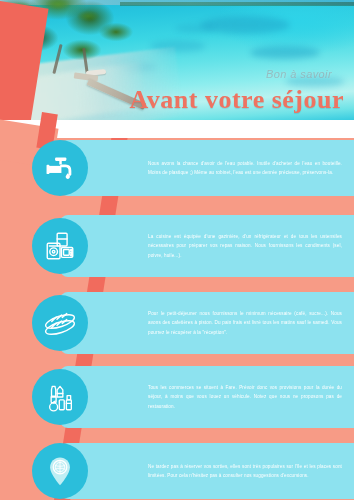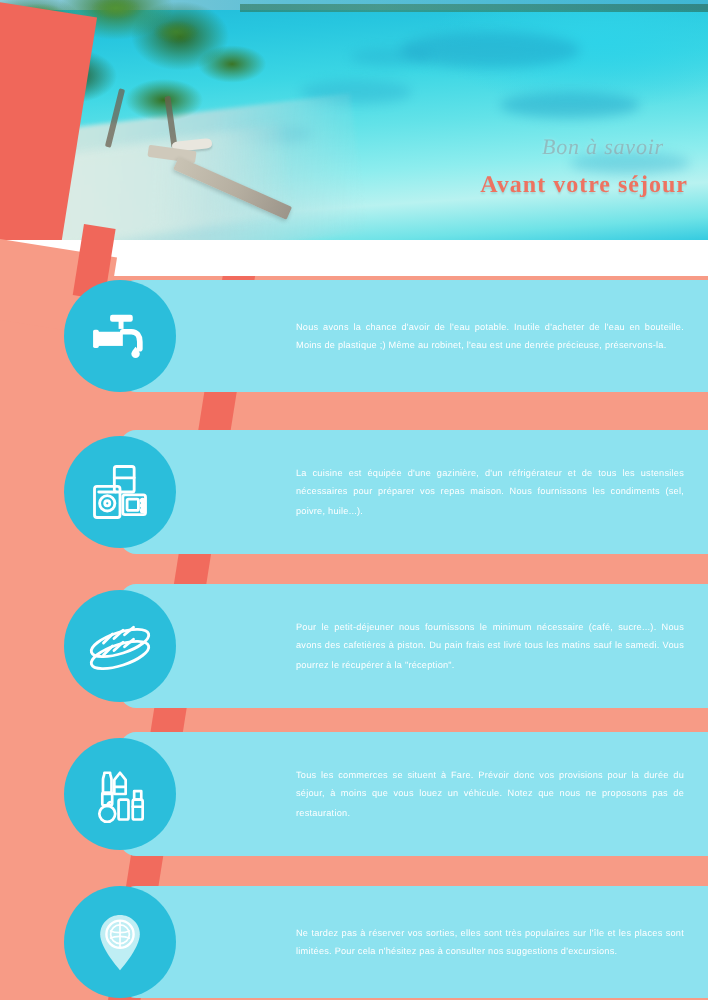--- a/index.html
+++ b/index.html
@@ -105,30 +105,30 @@
 
   
   .hero-wedge{
     position:absolute;left:-70px;top:-10px;width:120px;height:180px;
     background:#F0675A;transform:rotate(9deg);transform-origin:top left;
   }
 
   
   .hero-script{
     position:absolute;right:22px;top:68px;
-    font-family:Liberation Serif, serif;
+    font-family:Liberation Sans, sans-serif;
     font-style:italic;font-size:11px;letter-spacing:.4px;
     color:rgba(150,150,155,.55);
     text-shadow:0 0 2px rgba(255,255,255,.25);
     white-space:nowrap;
   }
   .hero-title{
     position:absolute;right:10px;top:85px;
     font-family:"Liberation Serif", serif;
-    font-weight:bold;font-size:12px;letter-spacing:.5px;
+    font-weight:bold;font-size:26px;letter-spacing:.5px;
     color:#EE7361;white-space:nowrap;
     text-shadow:0 1px 1px rgba(0,0,0,.10);
   }
 
   
   .white-band{
     position:absolute;left:0;top:120px;width:354px;height:18px;background:#FFFFFF;
   }
   .white-band-wedge{
     position:absolute;left:-60px;top:110px;width:120px;height:40px;

